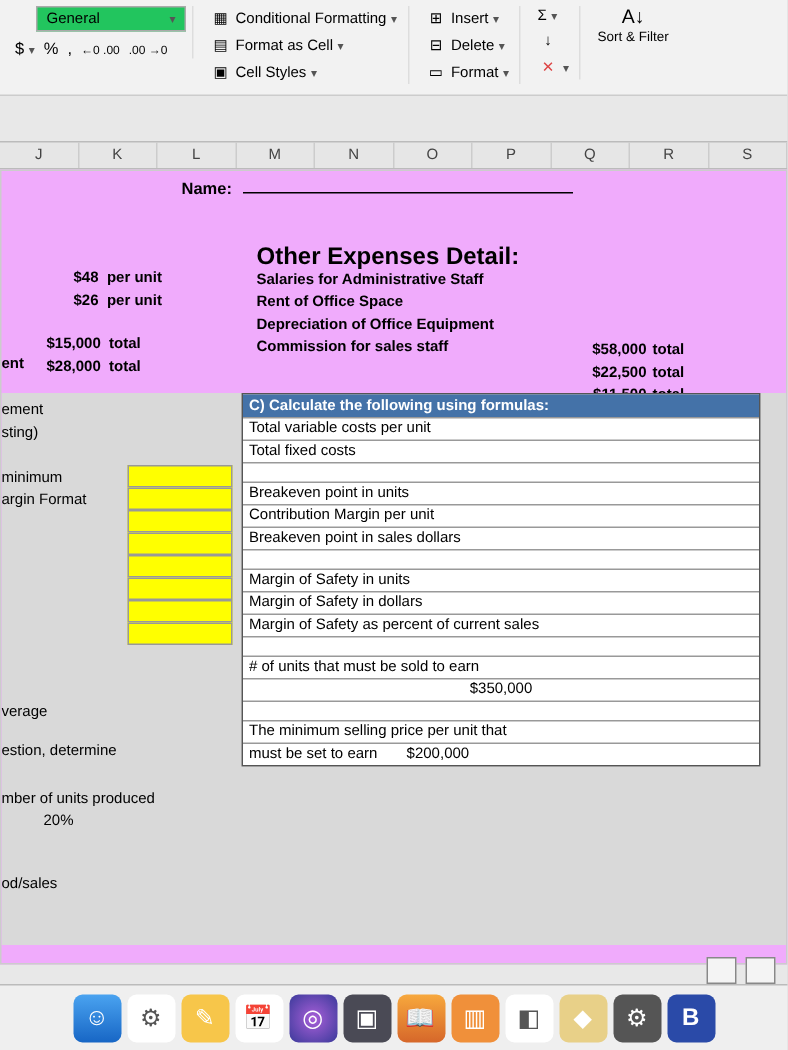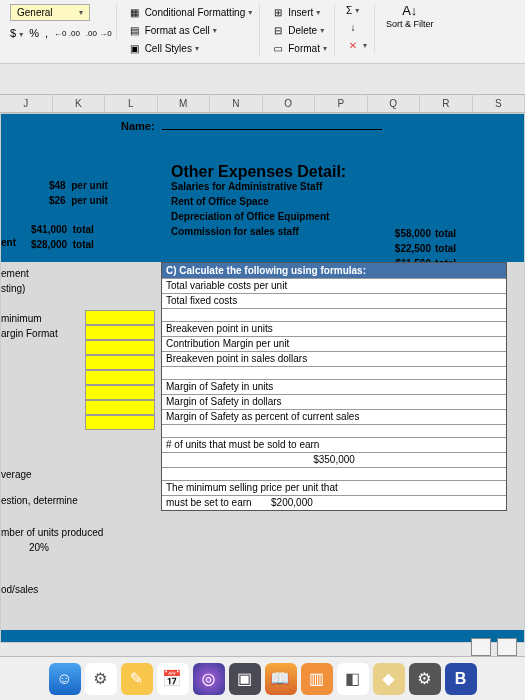--- a/index.html
+++ b/index.html
@@ -23,26 +23,27 @@
     .ribbon-group {
       display: flex;
       flex-direction: column;
       gap: 2px;
       padding: 0 4px;
       border-right: 1px solid #ddd;
     }
     .ribbon-group.last { border-right: none; }
     .number-format-box {
       border: 1px solid #aaa;
-      background: #fef9c3;
+      background: #22c55e;
       padding: 2px 6px;
-      width: 80px;
+      width: 100px;
       display: flex;
       justify-content: space-between;
       align-items: center;
+      margin-left: 14px;
     }
     .num-btns { display: flex; gap: 6px; margin-top: 4px; align-items: center; }
     .num-btn { font-size: 11px; cursor: pointer; }
     .ribbon-btn {
       display: flex;
       align-items: center;
       gap: 3px;
       padding: 1px 3px;
       font-size: 10px;
       cursor: pointer;
@@ -58,21 +59,21 @@
     }
     .col-h {
       flex: 1;
       text-align: center;
       font-size: 10px;
       padding: 3px 0;
       color: #444;
       border-right: 1px solid #ccc;
     }
     .sheet {
-      background: #0369a1;
+      background: #f0abfc;
       position: relative;
       height: 530px;
       border: 1px solid #ccc;
       overflow: hidden;
     }
     .name-row {
       padding: 6px 0 2px 120px;
       font-size: 11px;
       font-weight: bold;
     }
@@ -277,21 +278,21 @@
   <div class="name-row">
     <span>Name:</span>
     <span class="name-line"></span>
   </div>
 
   <div class="section units-block">
     <div><span>$48</span>&nbsp;&nbsp;<span>per unit</span></div>
     <div><span>$26</span>&nbsp;&nbsp;<span>per unit</span></div>
   </div>
   <div class="section totals-block">
-    <div><span>$41,000</span>&nbsp;&nbsp;<span>total</span></div>
+    <div><span>$15,000</span>&nbsp;&nbsp;<span>total</span></div>
     <div><span>$28,000</span>&nbsp;&nbsp;<span>total</span></div>
   </div>
   <div class="ent-label">ent</div>
 
   <div class="section other-exp">
     <div class="hdr">Other Expenses Detail:</div>
     <div>Salaries for Administrative Staff</div>
     <div>Rent of Office Space</div>
     <div>Depreciation of Office Equipment</div>
     <div>Commission for sales staff</div>

